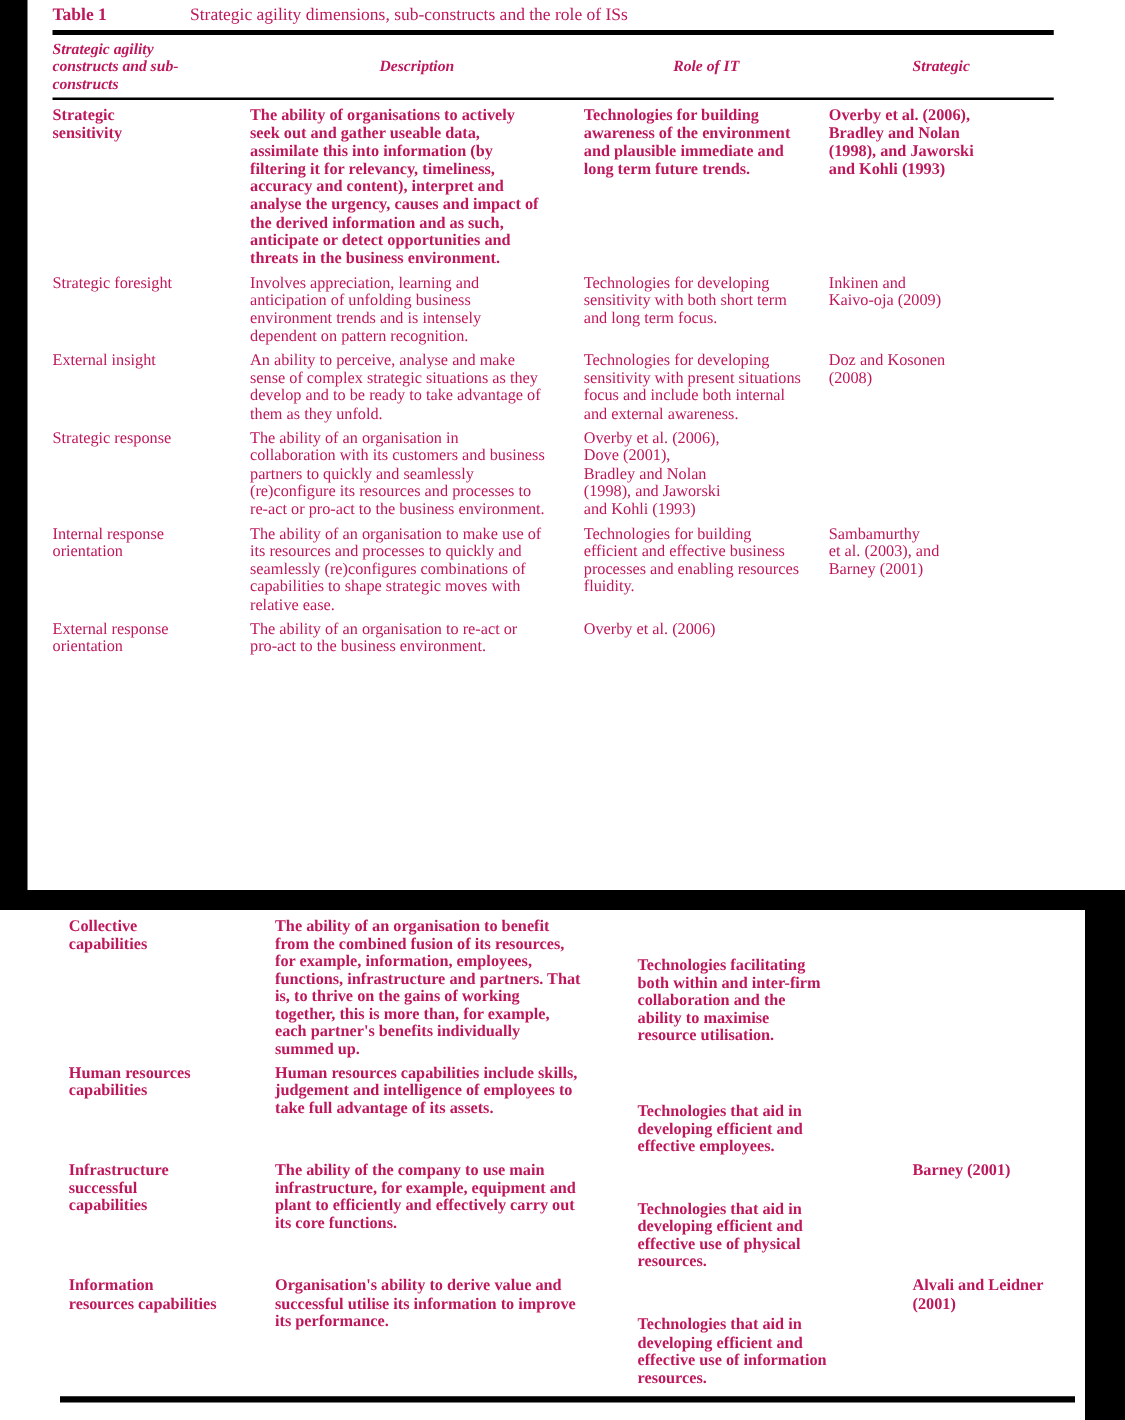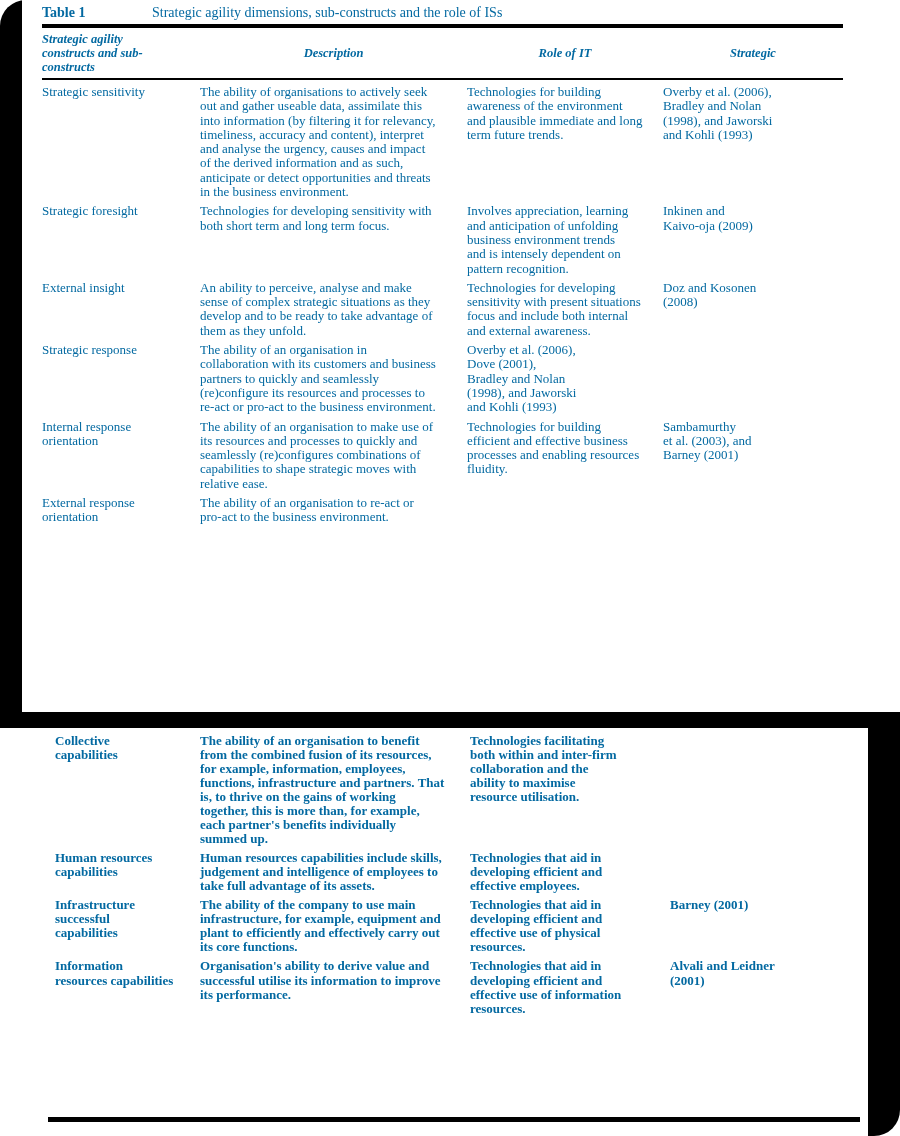--- a/index.html
+++ b/index.html
@@ -1,18 +1,18 @@
 <!DOCTYPE html>
 <html><head>
 <meta charset="utf-8">
 <style>
   html,body{margin:0;padding:0;background:#ffffff;}
   .page{
     position:relative;width:900px;height:1136px;background:#ffffff;
-    font-family:"Liberation Serif", serif;color:#0369a1;overflow:hidden;border-radius:26px;
+    font-family:"Liberation Serif", serif;color:#be185d;overflow:hidden;
   }
   
   .bar-left{position:absolute;left:0;top:0;width:22px;height:712px;background:#000;}
   .band{position:absolute;left:0;top:712px;width:900px;height:16px;background:#000;}
   .bar-right{position:absolute;right:0;top:728px;width:32px;height:408px;background:#000;}
 
   
   .secA{position:absolute;left:42px;top:0;width:801px;}
   .titlebar{display:flex;align-items:baseline;padding:5px 0 3px 0;font-size:14px;}
   .title-label{font-weight:bold;width:110px;flex:0 0 110px;}
@@ -23,30 +23,30 @@
   .hcell{font-style:italic;font-weight:bold;font-size:12.5px;line-height:1.12;}
   .hcell.hc1{padding-right:50px;}
   .hcell.hc2,.hcell.hc3,.hcell.hc4{text-align:center;align-self:center;}
 
   .trow{display:grid;grid-template-columns:158px 267px 196px 180px;margin-top:5px;}
   .cell{font-size:13px;line-height:1.1;}
   .cell.construct{padding-right:53px;}
   .cell.description{padding-right:30px;}
   .cell.role_of_it{padding-right:20px;}
   .cell.literature{white-space:pre-line;}
-  .secA .rows .trow:first-child{font-weight:normal;}
+  .secA .rows .trow:first-child{font-weight:bold;}
 
   
   .secB{position:absolute;left:55px;top:734px;width:805px;font-weight:bold;}
-  .secB .trow{grid-template-columns:145px 270px 200px 190px;margin-top:5px;}
+  .secB .trow{grid-template-columns:145px 270px 200px 190px;margin-top:5px;gap:20px;}
   .secB .trow:first-child{margin-top:0;}
   .secB .cell{line-height:1.08;}
   .secB .cell.construct{padding-right:25px;}
   .secB .cell.description{padding-right:25px;}
-  .secB .cell.role_of_it{padding-right:45px;}
+  .secB .cell.role_of_it{padding-right:45px;margin-top:31px;}
   .rule-bottom{position:absolute;left:48px;top:1117px;width:812px;height:5px;background:#000;}
 </style>
 </head>
 <body>
 
 <div class="page">
 
   <div class="bar-left"></div>
   <div class="band"></div>
   <div class="bar-right"></div>
@@ -69,22 +69,22 @@
           <div class="cell construct">Strategic sensitivity</div>
           <div class="cell description">The ability of organisations to actively seek out and gather useable data, assimilate this into information (by filtering it for relevancy, timeliness, accuracy and content), interpret and analyse the urgency, causes and impact of the derived information and as such, anticipate or detect opportunities and threats in the business environment.</div>
           <div class="cell role_of_it">Technologies for building awareness of the environment and plausible immediate and long term future trends.</div>
           <div class="cell literature">Overby et al. (2006),
 Bradley and Nolan
 (1998), and Jaworski
 and Kohli (1993)</div>
         </div>
         <div class="trow">
           <div class="cell construct">Strategic foresight</div>
+          <div class="cell description">Involves appreciation, learning and anticipation of unfolding business environment trends and is intensely dependent on pattern recognition.</div>
           <div class="cell role_of_it">Technologies for developing sensitivity with both short term and long term focus.</div>
-          <div class="cell description">Involves appreciation, learning and anticipation of unfolding business environment trends and is intensely dependent on pattern recognition.</div>
           <div class="cell literature">Inkinen and
 Kaivo-oja (2009)</div>
         </div>
         <div class="trow">
           <div class="cell construct">External insight</div>
           <div class="cell description">An ability to perceive, analyse and make sense of complex strategic situations as they develop and to be ready to take advantage of them as they unfold.</div>
           <div class="cell role_of_it">Technologies for developing sensitivity with present situations focus and include both internal and external awareness.</div>
           <div class="cell literature">Doz and Kosonen
 (2008)</div>
         </div>
@@ -101,20 +101,21 @@
           <div class="cell construct">Internal response orientation</div>
           <div class="cell description">The ability of an organisation to make use of its resources and processes to quickly and seamlessly (re)configures combinations of capabilities to shape strategic moves with relative ease.</div>
           <div class="cell role_of_it">Technologies for building efficient and effective business processes and enabling resources fluidity.</div>
           <div class="cell literature">Sambamurthy
 et al. (2003), and
 Barney (2001)</div>
         </div>
         <div class="trow">
           <div class="cell construct">External response orientation</div>
           <div class="cell description">The ability of an organisation to re-act or pro-act to the business environment.</div>
+          <div class="cell literature">Overby et al. (2006)</div>
         </div>
       </div>
   </div>
 
   <div class="secB">
     <div class="rows">
         <div class="trow">
           <div class="cell construct">Collective capabilities</div>
           <div class="cell description">The ability of an organisation to benefit from the combined fusion of its resources, for example, information, employees, functions, infrastructure and partners. That is, to thrive on the gains of working together, this is more than, for example, each partner's benefits individually summed up.</div>
           <div class="cell role_of_it">Technologies facilitating both within and inter-firm collaboration and the ability to maximise resource utilisation.</div>

